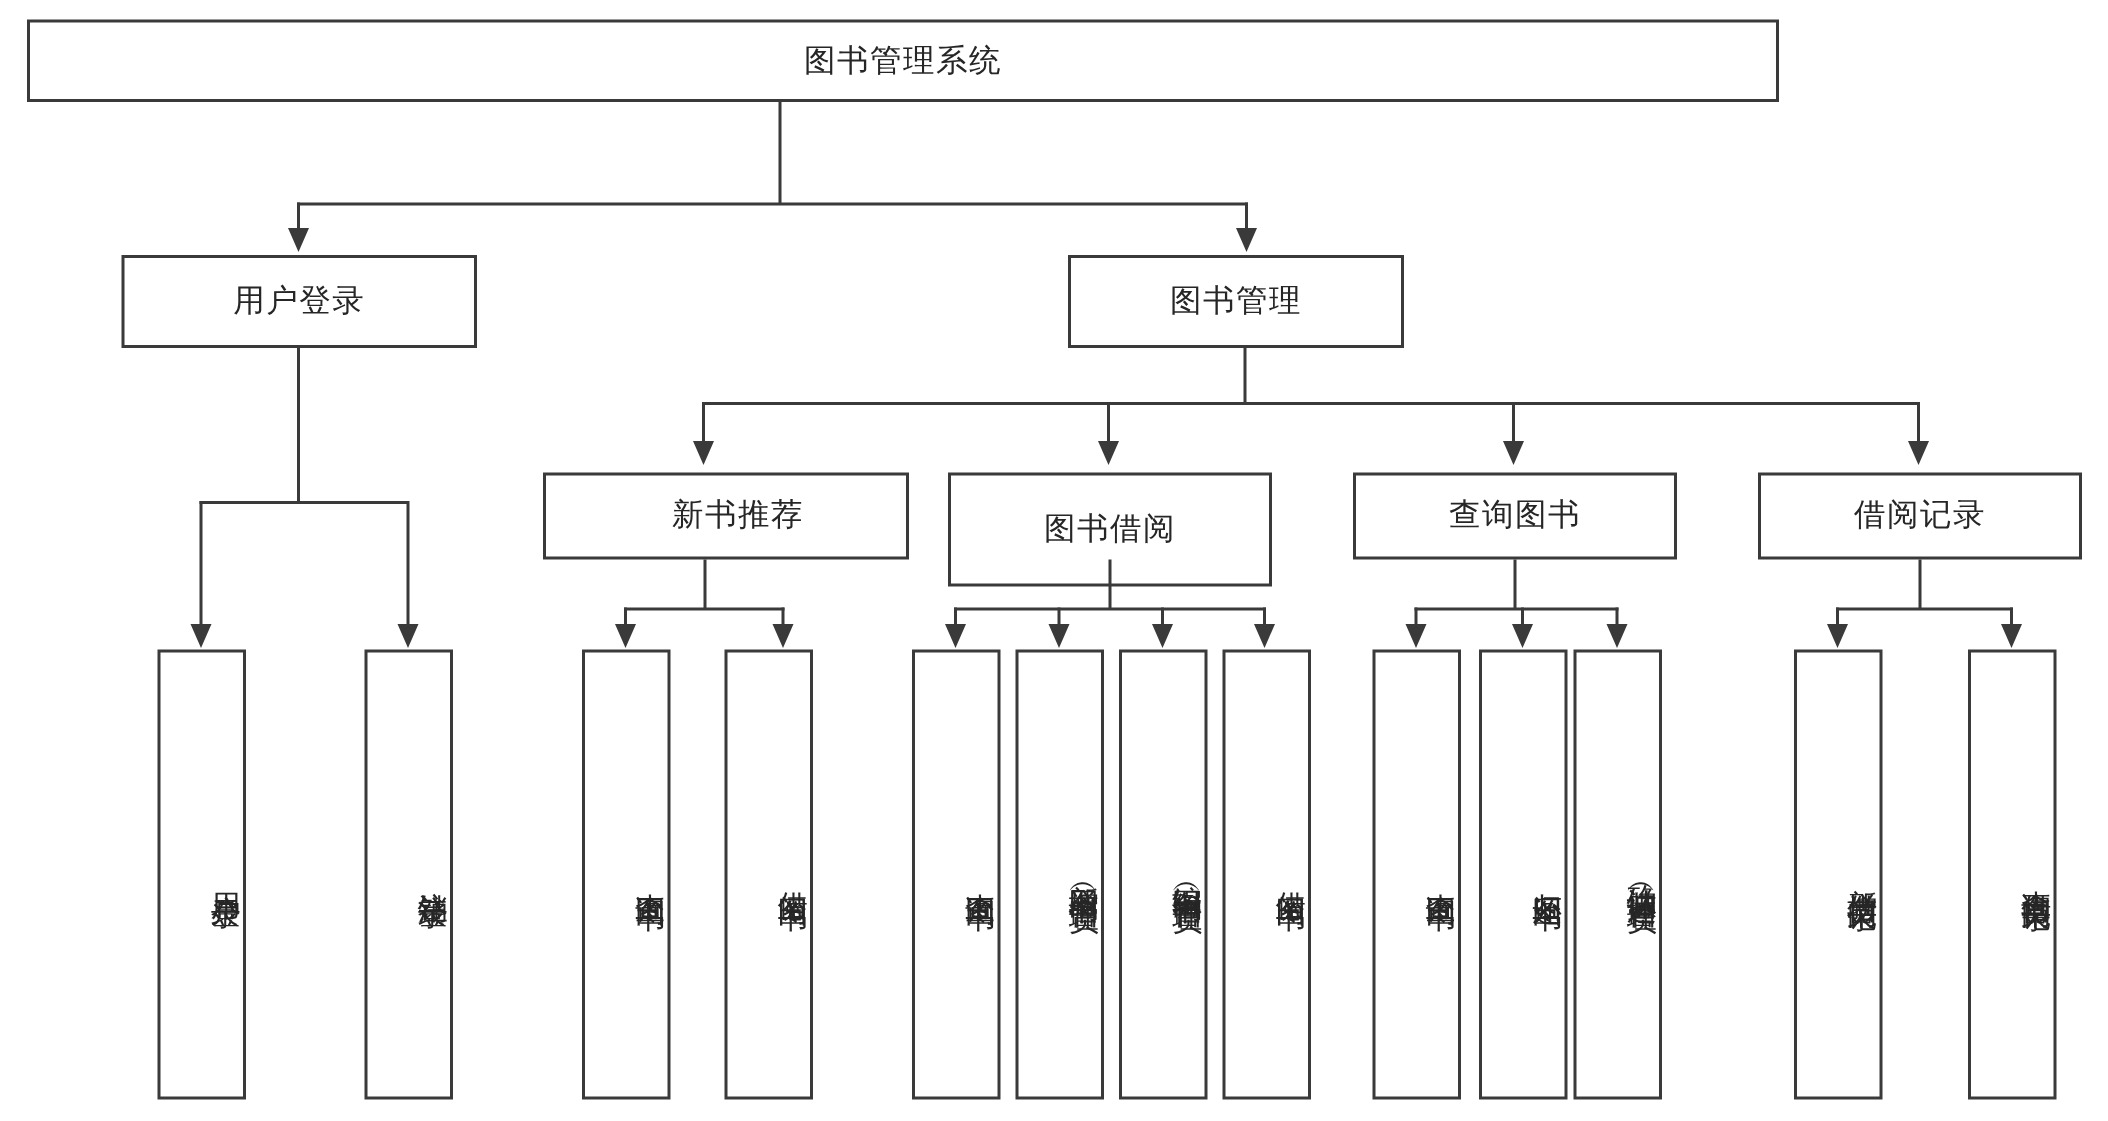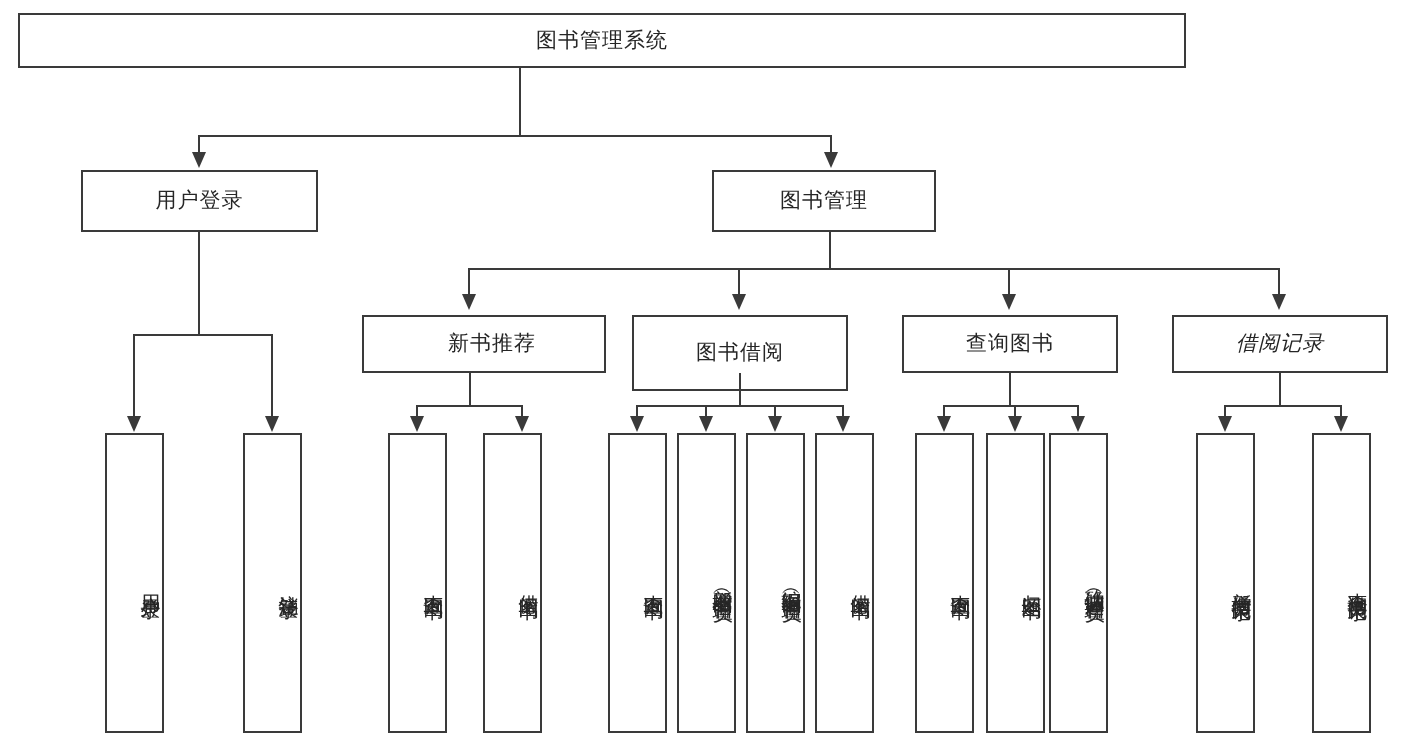--- a/index.html
+++ b/index.html
@@ -98,21 +98,21 @@
   <div class="edge v" style="left:1008px; top:268px; height:27px;"></div>
   <div class="edge v" style="left:1278px; top:268px; height:27px;"></div>
   <div class="arrow" style="left:462px; top:294px;"></div>
   <div class="arrow" style="left:732px; top:294px;"></div>
   <div class="arrow" style="left:1002px; top:294px;"></div>
   <div class="arrow" style="left:1272px; top:294px;"></div>
 
   <div class="node horiz" style="left:362px; top:315px; width:244px; height:58px;padding-left:16px;">新书推荐</div>
   <div class="node horiz" style="left:632px; top:315px; width:216px; height:76px;">图书借阅</div>
   <div class="node horiz" style="left:902px; top:315px; width:216px; height:58px;">查询图书</div>
-  <div class="node horiz" style="left:1172px; top:315px; width:216px; height:58px;font-style:italic;">借阅记录</div>
+  <div class="node horiz" style="left:1172px; top:315px; width:216px; height:58px;">借阅记录</div>
 
   <div class="edge v" style="left:469px; top:373px; height:33px;"></div>
   <div class="edge h" style="left:416px; top:405px; width:107px;"></div>
   <div class="edge v" style="left:416px; top:405px; height:12px;"></div>
   <div class="edge v" style="left:521px; top:405px; height:12px;"></div>
   <div class="arrow" style="left:410px; top:416px;"></div>
   <div class="arrow" style="left:515px; top:416px;"></div>
 
   <div class="edge v" style="left:739px; top:373px; height:33px;"></div>
   <div class="edge h" style="left:636px; top:405px; width:208px;"></div>

